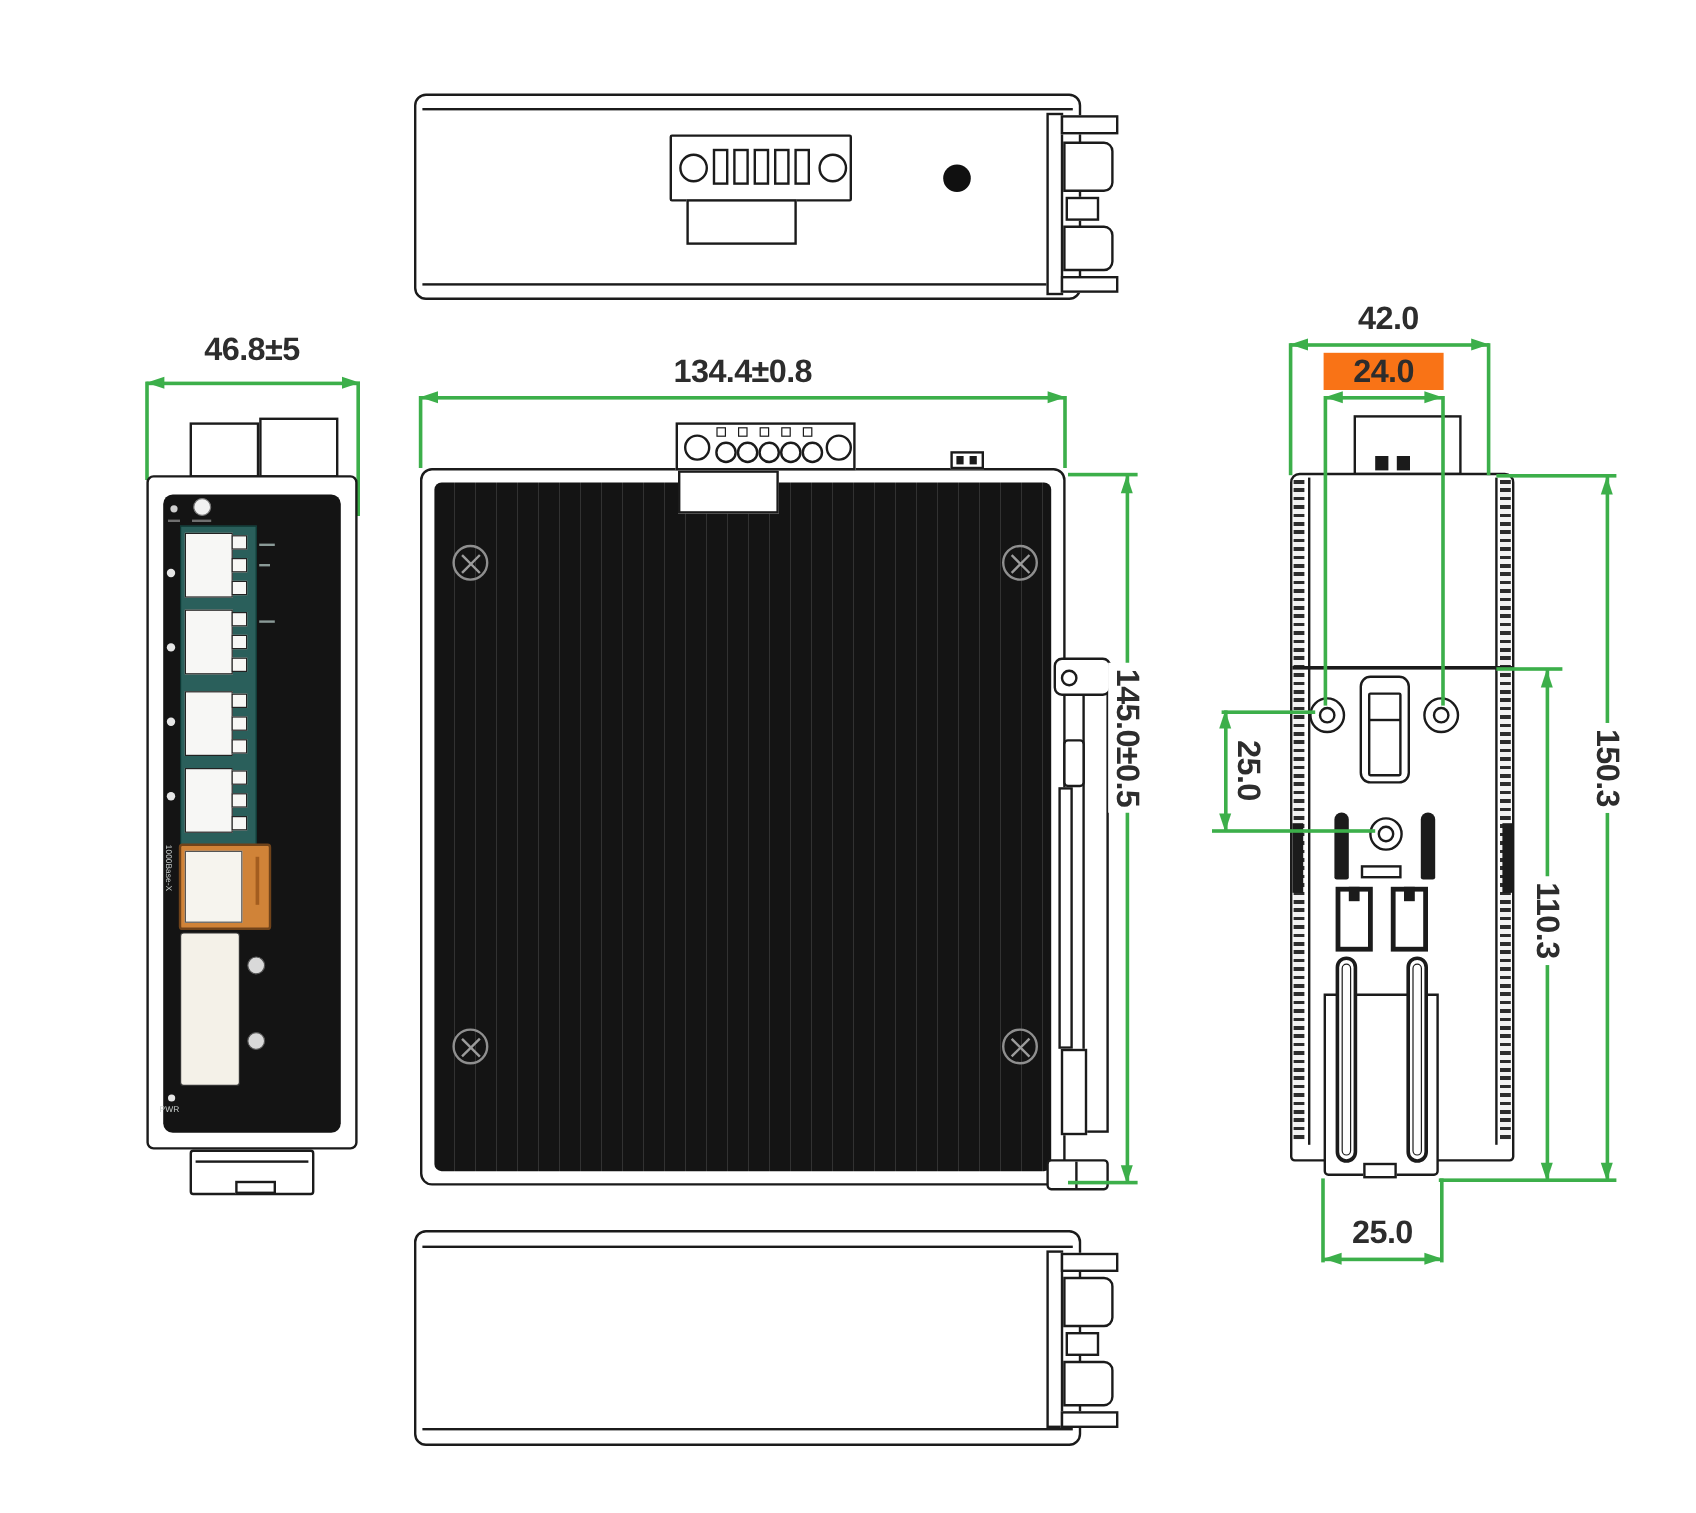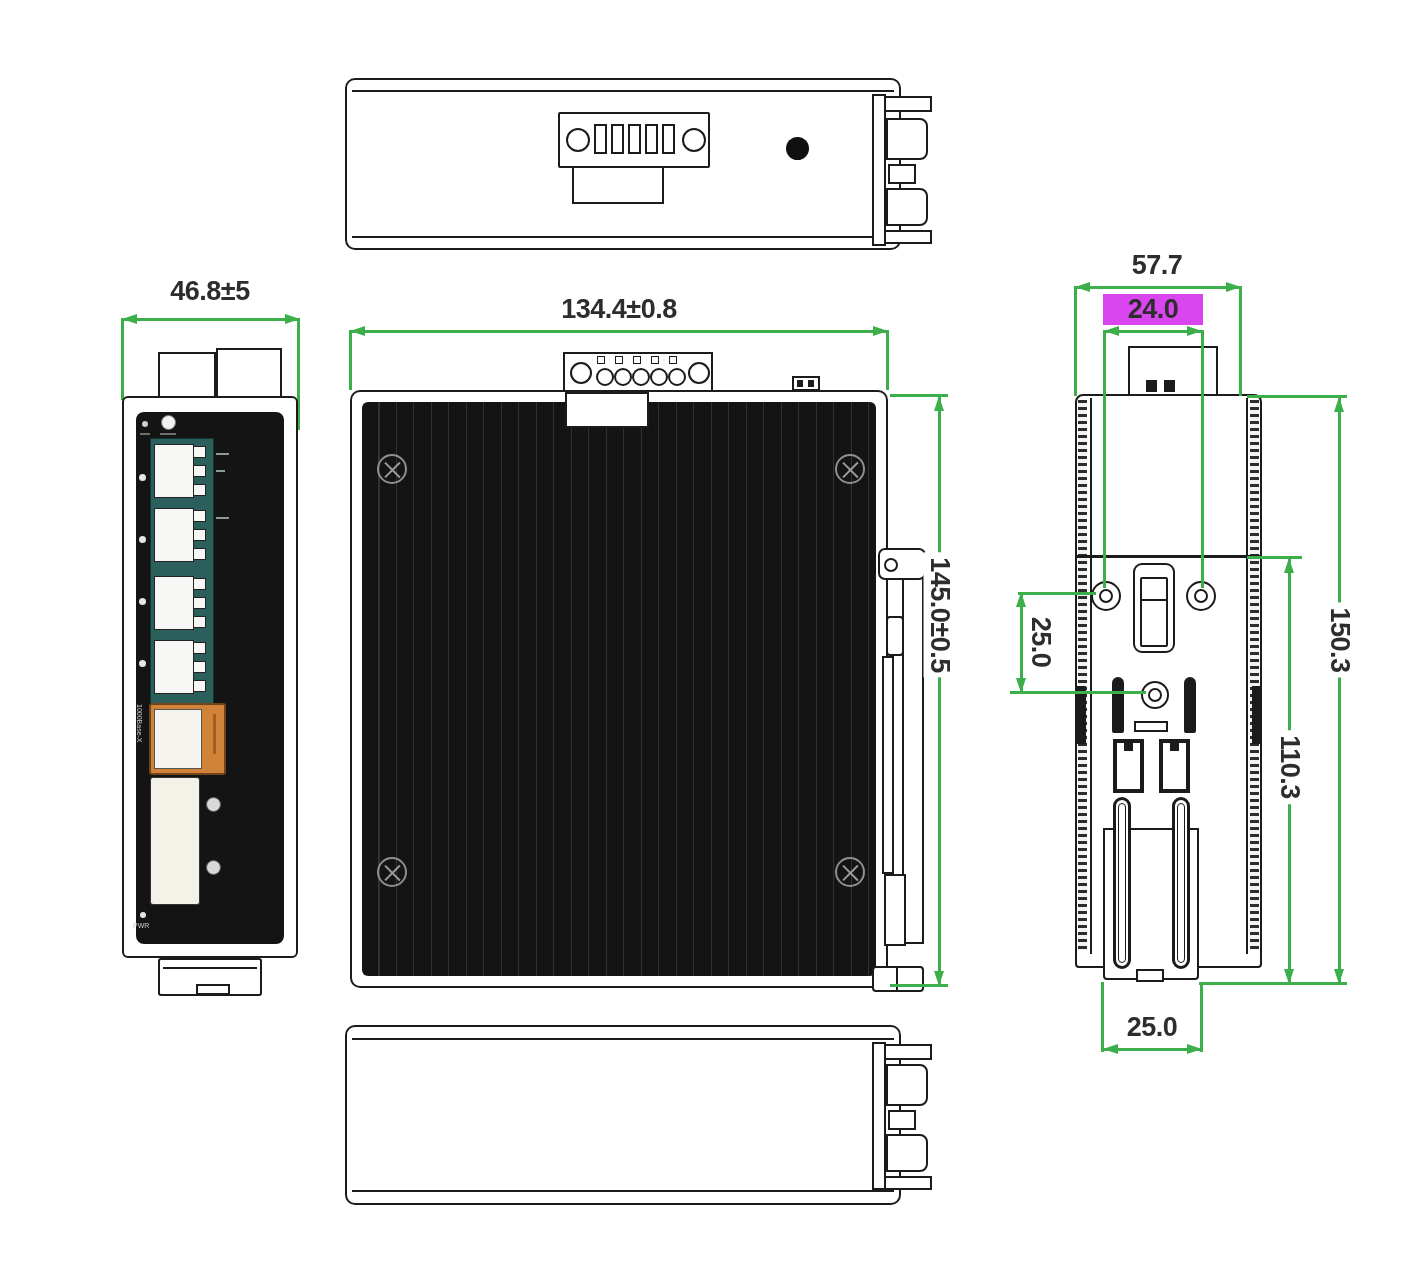--- a/index.html
+++ b/index.html
@@ -225,28 +225,28 @@
   <div class="blk" style="left:1159px;top:739px;width:31px;height:54px;border-width:4px;"></div>
   <div class="dk" style="left:1170px;top:739px;width:9px;height:12px;"></div>
 
   <div class="blk" style="left:1103px;top:828px;width:96px;height:152px;border-radius:0 0 4px 4px;z-index:5;"></div>
   <div class="blk" style="left:1113px;top:797px;width:18px;height:172px;border-width:3px;border-radius:10px;z-index:6;"></div>
   <div class="blk" style="left:1118px;top:803px;width:8px;height:160px;border-width:1.5px;border-radius:6px;z-index:7;"></div>
   <div class="blk" style="left:1172px;top:797px;width:18px;height:172px;border-width:3px;border-radius:10px;z-index:6;"></div>
   <div class="blk" style="left:1177px;top:803px;width:8px;height:160px;border-width:1.5px;border-radius:6px;z-index:7;"></div>
   <div class="blk" style="left:1136px;top:969px;width:28px;height:13px;border-width:2.5px;z-index:8;"></div>
 
-  <div class="dim-label" style="left:1107px;top:250px;width:100px;">57.7</div>
+  <div class="dim-label" style="left:1107px;top:250px;width:100px;">42.0</div>
   <div class="gln" style="left:1075px;top:286px;width:166px;height:2.5px;"></div>
   <div class="ar ar-l" style="left:1075px;top:282px;"></div>
   <div class="ar ar-r" style="left:1226px;top:282px;"></div>
   <div class="gln" style="left:1074px;top:286px;width:2.5px;height:110px;"></div>
   <div class="gln" style="left:1239px;top:286px;width:2.5px;height:110px;"></div>
 
-  <div class="dim-label" style="left:1103px;top:294px;width:100px;background:#d946ef;z-index:61;">24.0</div>
+  <div class="dim-label" style="left:1103px;top:294px;width:100px;background:#f97316;z-index:61;">24.0</div>
   <div class="gln" style="left:1104px;top:330px;width:98px;height:2.5px;z-index:50;"></div>
   <div class="ar ar-l" style="left:1104px;top:326px;z-index:50;"></div>
   <div class="ar ar-r" style="left:1187px;top:326px;z-index:50;"></div>
   <div class="gln" style="left:1103px;top:330px;width:2.5px;height:258px;z-index:50;"></div>
   <div class="gln" style="left:1201px;top:330px;width:2.5px;height:258px;z-index:50;"></div>
 
   <div class="gln" style="left:1018px;top:592px;width:78px;height:2.5px;z-index:50;"></div>
   <div class="gln" style="left:1010px;top:691px;width:136px;height:2.5px;z-index:50;"></div>
   <div class="gln" style="left:1020px;top:592px;width:2.5px;height:100px;z-index:50;"></div>
   <div class="ar ar-u" style="left:1016px;top:592px;z-index:50;"></div>

